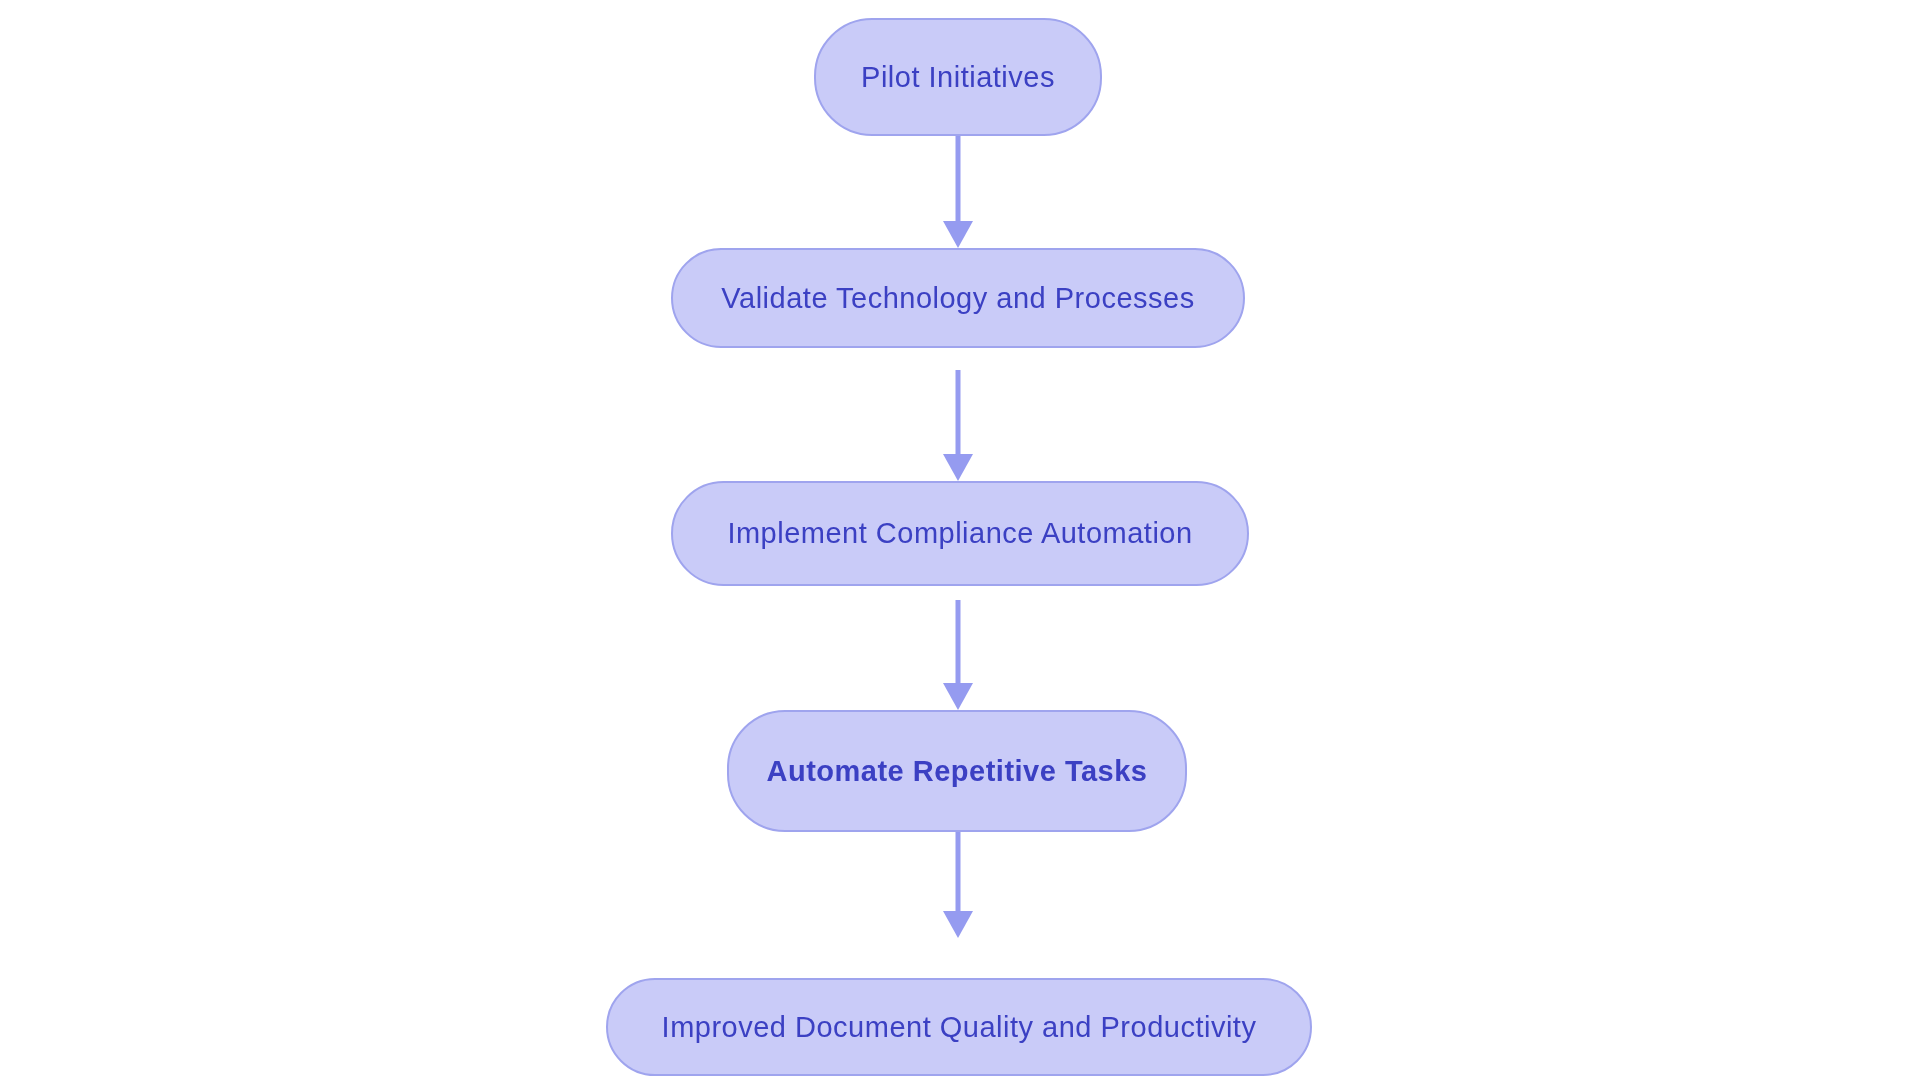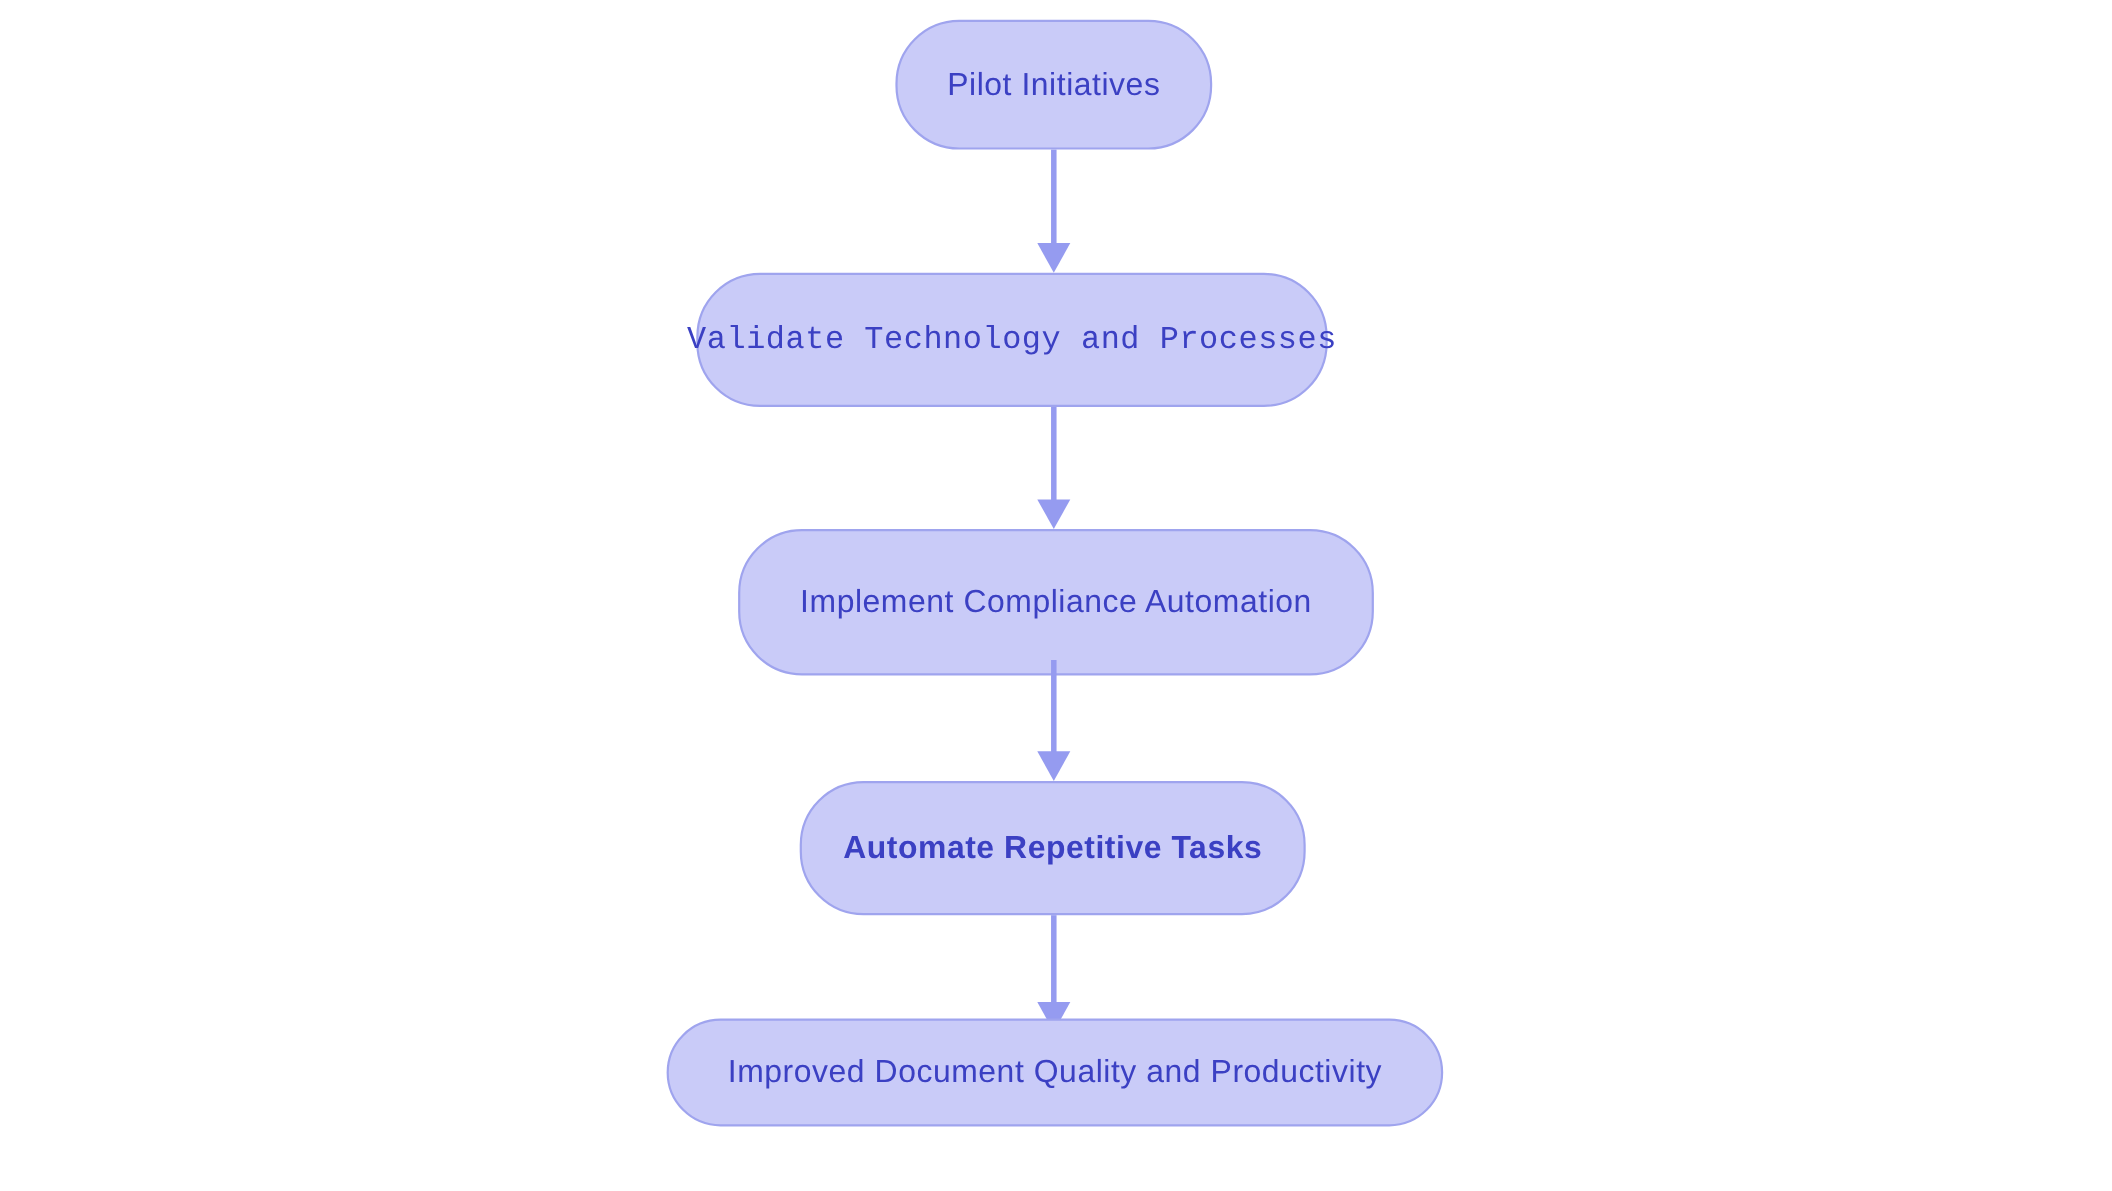--- a/index.html
+++ b/index.html
@@ -28,24 +28,24 @@
   }
   .node-label {
     color: var(--node-text, #3b40c3);
     font-size: 29px;
     letter-spacing: 0.5px;
     line-height: 1.2;
     white-space: nowrap;
   }
   
   .n1 { left: 814px; top:  18px; width: 288px; height: 118px; align-items: center; }
-  .n2 { left: 633px; top: 248px; width: 574px; height: 122px; font-family: Liberation Mono, monospace; }
-  .n3 { left: 671px; top: 481px; width: 578px; height: 133px; }
+  .n2 { left: 671px; top: 248px; width: 574px; height: 100px; }
+  .n3 { left: 671px; top: 481px; width: 578px; height: 105px; }
   .n4 { left: 727px; top: 710px; width: 460px; height: 122px; font-weight: bold; }
-  .n5 { left: 606px; top: 926px; width: 706px; height: 98px; }
+  .n5 { left: 606px; top: 978px; width: 706px; height: 98px; }
 
   .arrow {
     position: absolute;
     left: 941px;
     width: 34px;
   }
   .a1 { top: 136px; height: 112px; }
   .a2 { top: 370px; height: 111px; }
   .a3 { top: 600px; height: 110px; }
   .a4 { top: 832px; height: 106px; }

